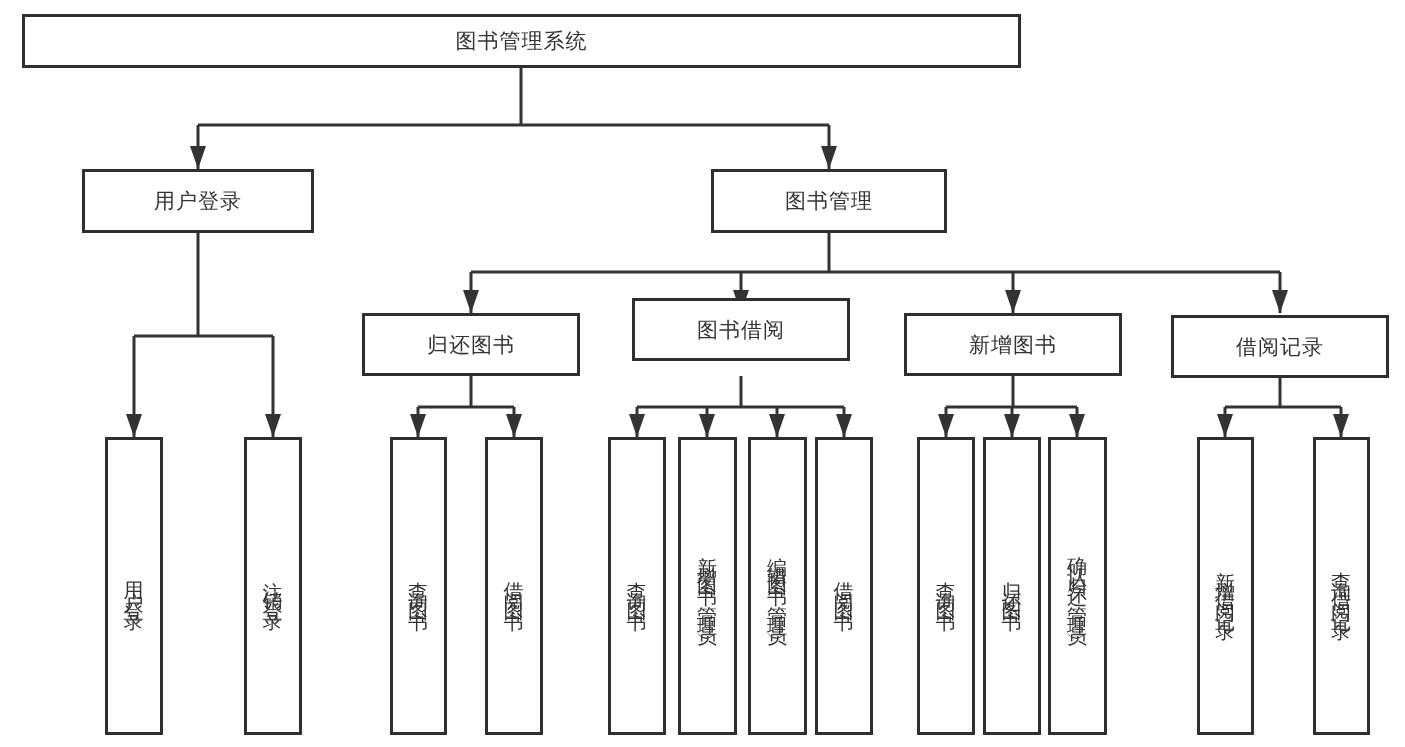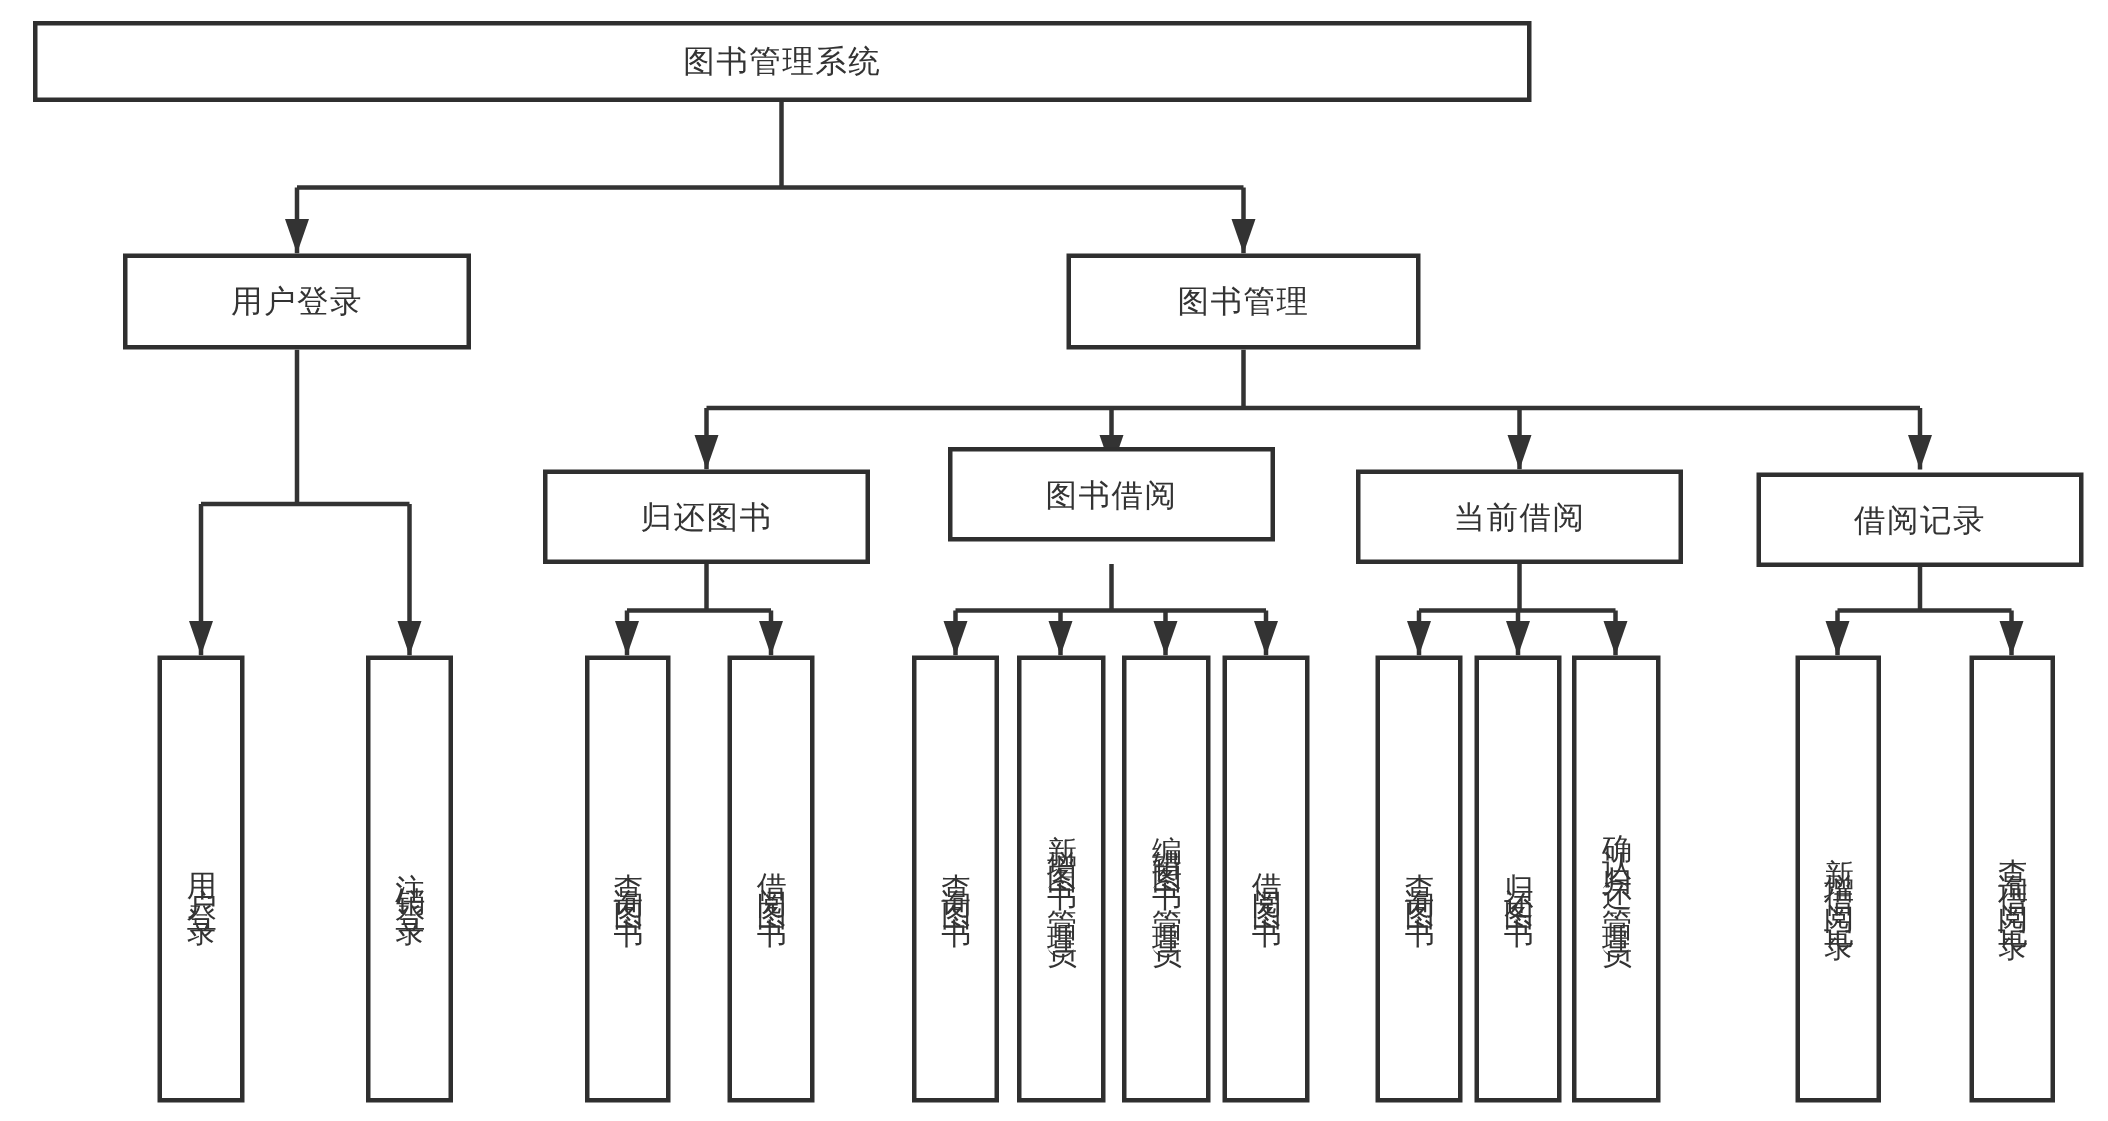--- a/index.html
+++ b/index.html
@@ -158,21 +158,21 @@
     <span>图书管理</span>
   </div>
 
   <div class="node h-node" style="left:362px; top:313px; width:218px; height:63px;">
     <span>归还图书</span>
   </div>
   <div class="node h-node" style="left:632px; top:298px; width:218px; height:63px;">
     <span>图书借阅</span>
   </div>
   <div class="node h-node" style="left:904px; top:313px; width:218px; height:63px;">
-    <span>当前借阅</span>
+    <span>新增图书</span>
   </div>
   <div class="node h-node" style="left:1171px; top:315px; width:218px; height:63px;">
     <span>借阅记录</span>
   </div>
 
   <div class="node v-node" style="left:105px; top:437px; width:58px; height:298px;">
     <span class="vtext">用户登录</span>
   </div>
   <div class="node v-node" style="left:244px; top:437px; width:58px; height:298px;">
     <span class="vtext">注销登录</span>

